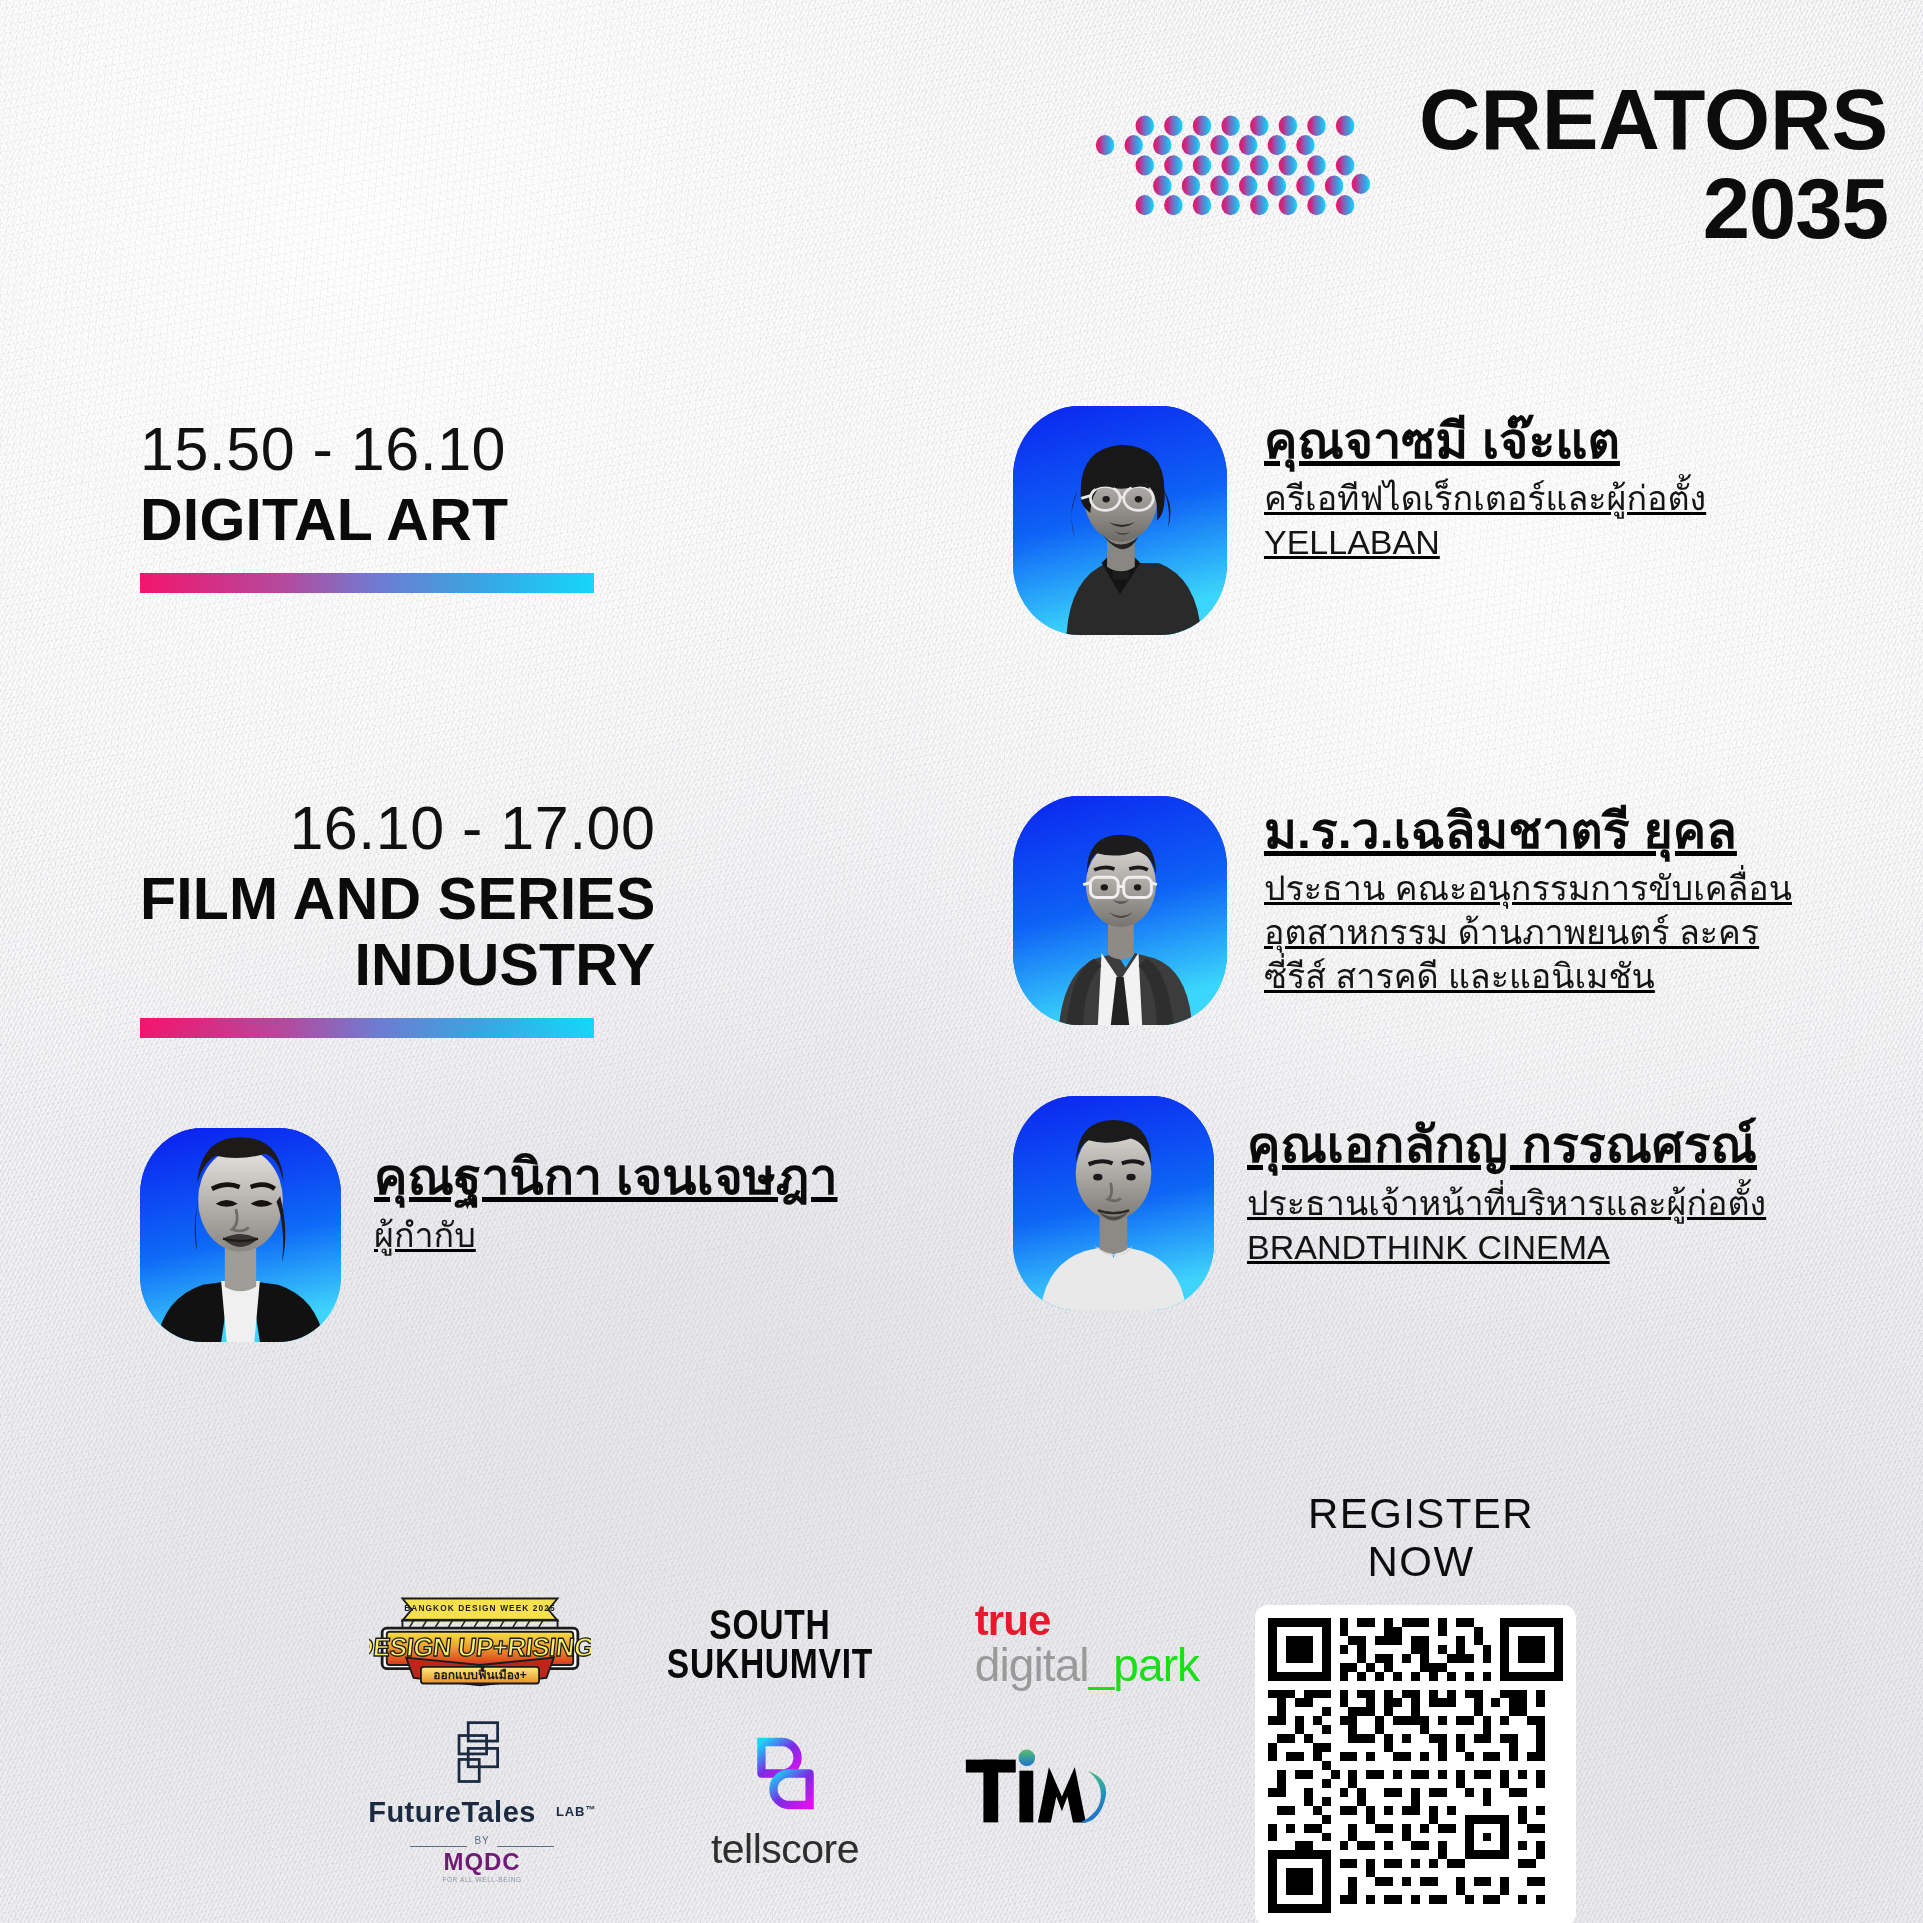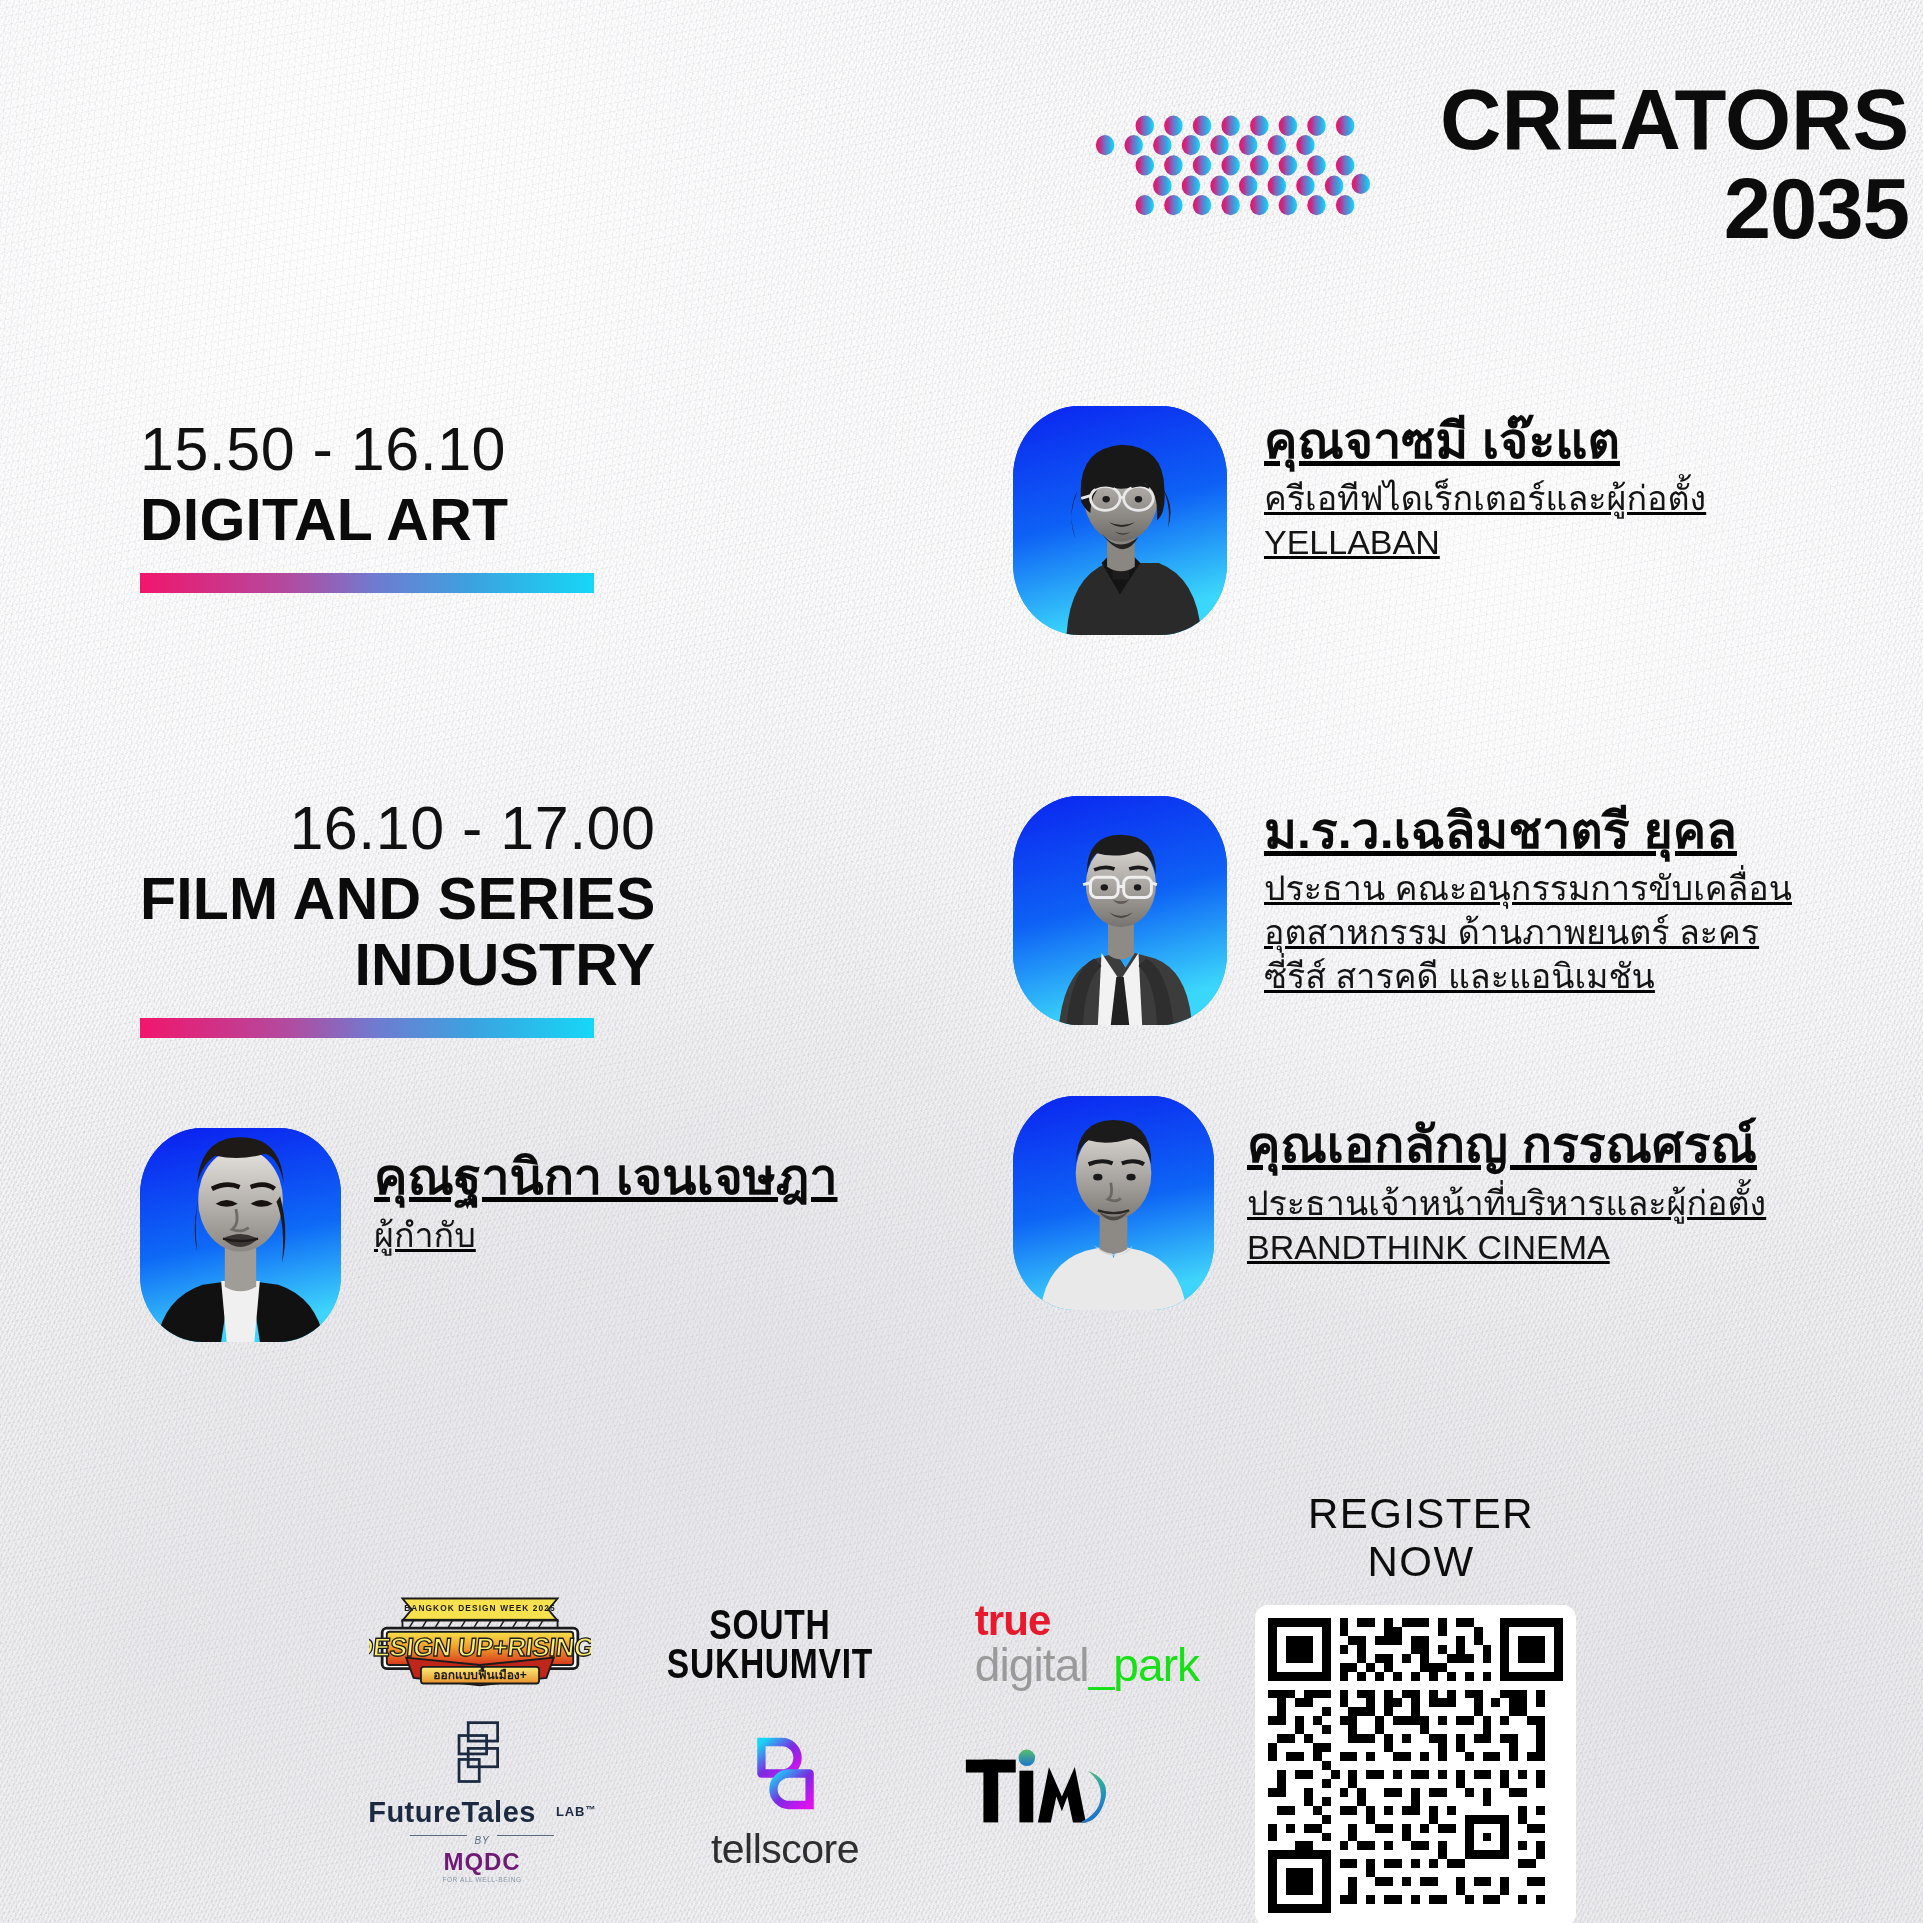--- a/index.html
+++ b/index.html
@@ -55,21 +55,20 @@
     left: 1190;
     display: flex;
     align-items: center;
     gap: 48px;
   }
   #brand-wrap { left: 1094px; }
   .dotgrid { width: 277px; height: 109px; display: block; }
   .brand-text {
     line-height: .96;
     letter-spacing: -0.9px;
-    margin-left: 21px;
   }
   .brand-line1 {
     font-size: 85px;
     font-weight: 700;
     color: #0c0c0c;
     letter-spacing: 0px;
   }
   .brand-line2 {
     font-size: 85px;
     font-weight: 700;
@@ -195,21 +194,21 @@
   .truepark .t2 { font-size: 46px; font-weight: 400; letter-spacing: -0.9px; }
   .truepark .t2 .g { color: #9a9a9a; }
   .truepark .t2 .p { color: #17e017; }
 
   .futuretales { text-align: center; color: #1b2a41; }
   .ft-name {
     font-size: 29px; font-weight: 700; letter-spacing: 0.5px; color: #1b2a41;
   }
   .ft-lab { font-size: 13px; letter-spacing: 0.9px; vertical-align: 5.5px; padding-left: 20px; }
   .ft-by {
-    display: flex; align-items: flex-start; gap: 7.4px; margin-top: 6.5px; justify-content: center; font-style: italic;
+    display: flex; align-items: flex-end; gap: 7.4px; margin-top: 6.5px; justify-content: center;
   }
   .ft-by .ln { height: 0.9px; background: #5d6b80; width: 57px; }
   .ft-by .tx { font-size: 10px; letter-spacing: 0.9px; color: #5d6b80; }
   .ft-mqdc { font-size: 24px; font-weight: 700; letter-spacing: 0.9px; color: #701a75; margin-top: 1.8px; }
   .ft-tag { font-size: 6.5px; letter-spacing: 0.6px; color: #8794a6; }
 
   .tellscore-word {
     font-size: 41px; font-weight: 400; color: #2e2e2e; letter-spacing: -0.5px; text-align: center;
   }
 </style>

